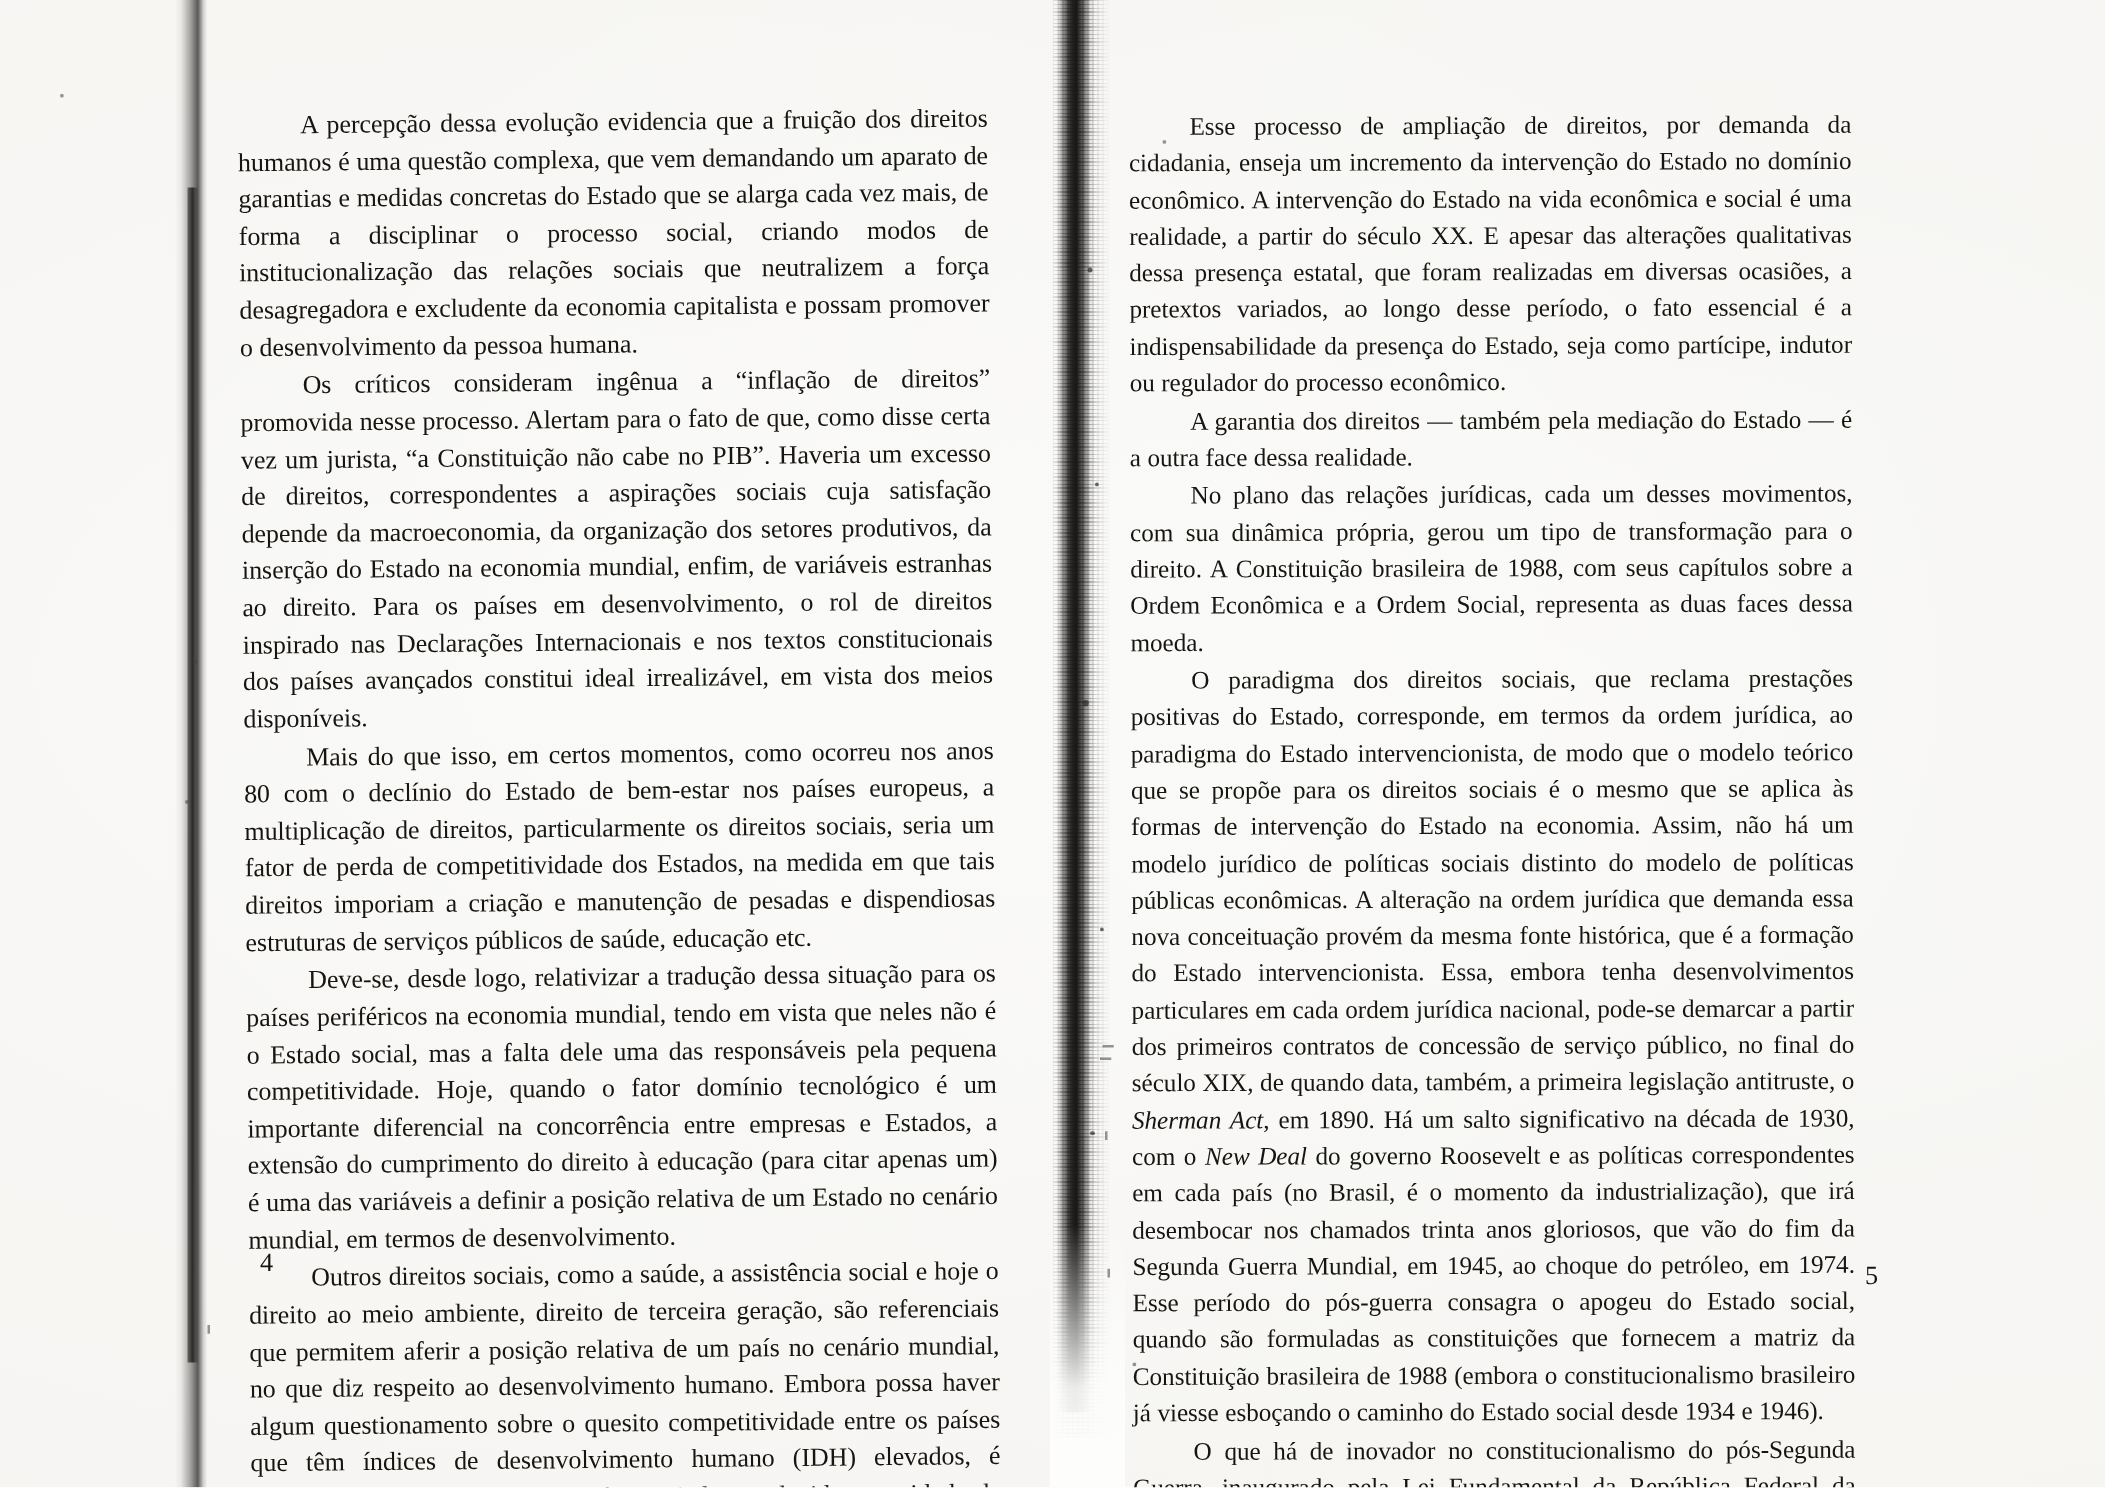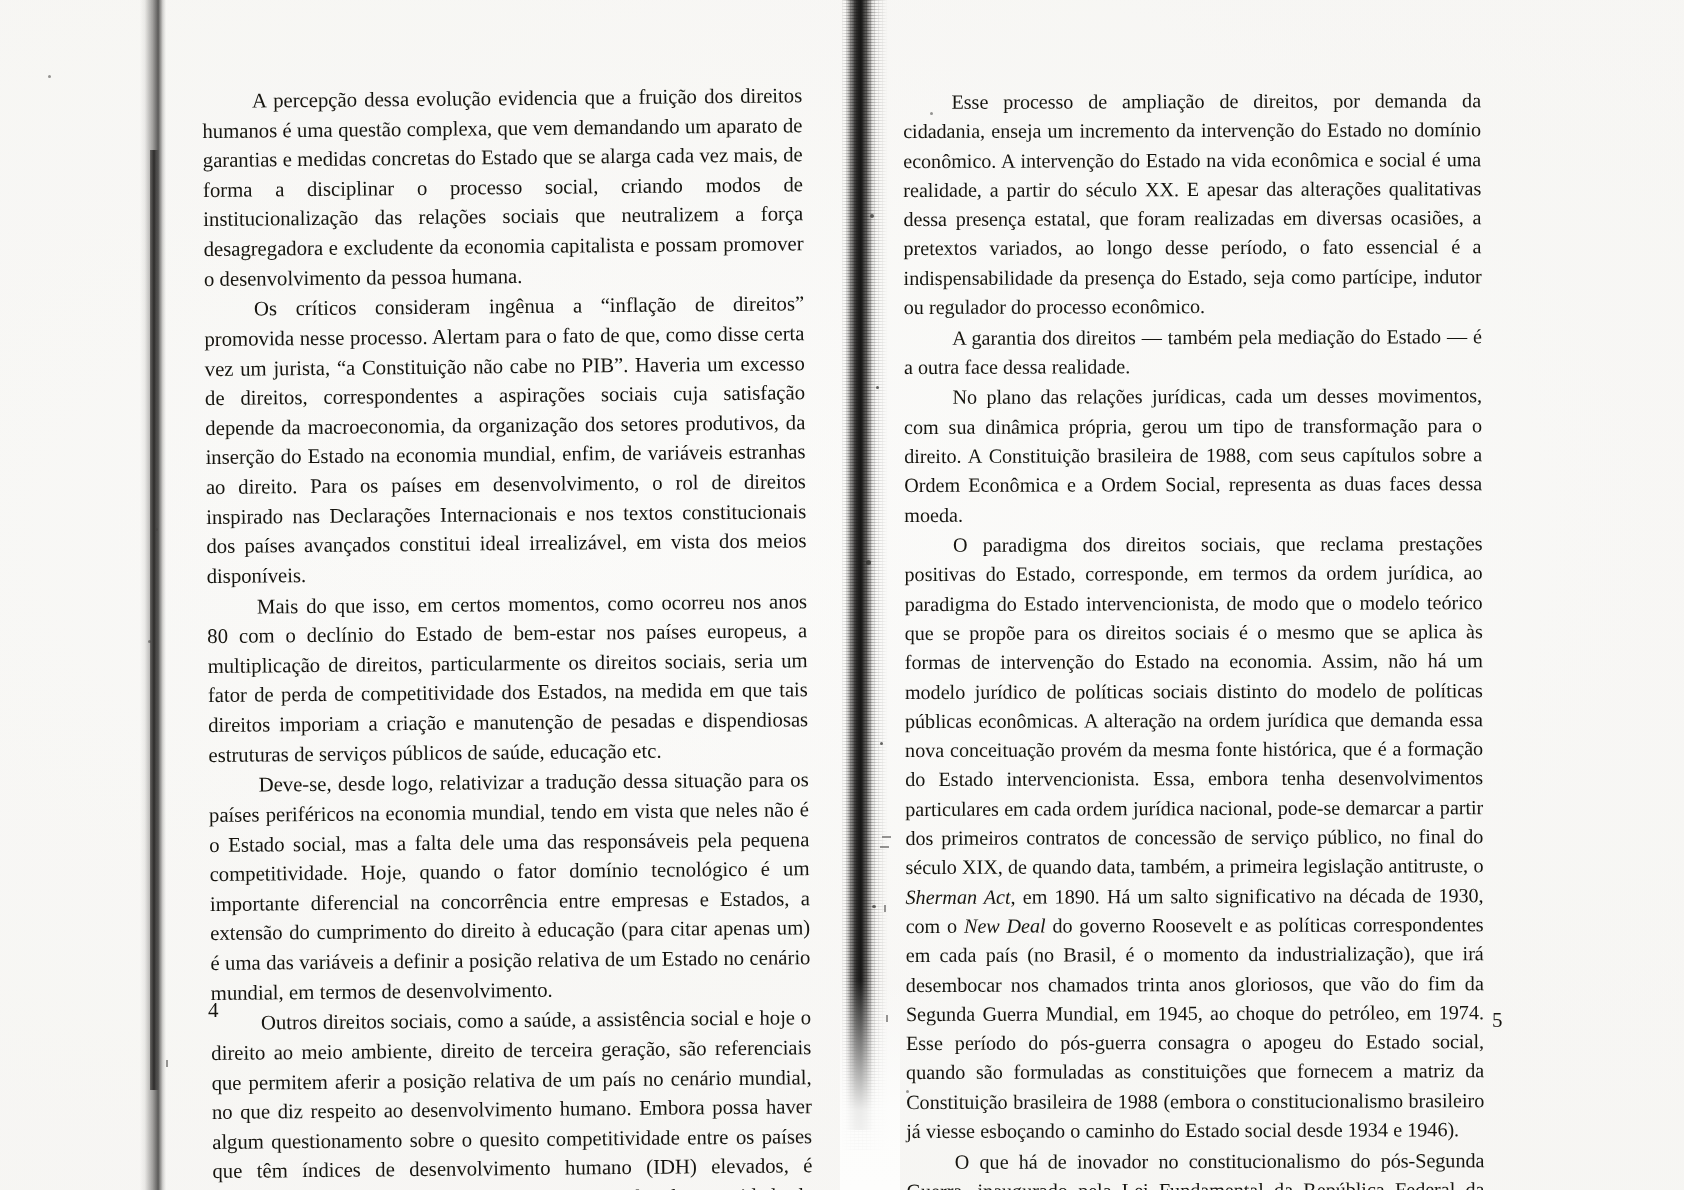--- a/index.html
+++ b/index.html
@@ -110,21 +110,21 @@
     border-radius: 50%;
     opacity: 0.7;
   }
 
   
   .page {
     position: absolute;
     top: 0;
     height: 1190px;
   }
-  .page-left  { left: 202px;  width: 620px; }
+  .page-left  { left: 190px;  width: 620px; }
   .page-right { left: 903px;  width: 600px; }
 
   .textblock {
     position: absolute;
     top: 88px;
     left: 0;
     right: 0;
   }
   .page-left .textblock  { top: 86px; width: 600px; }
   .page-right .textblock { top: 88px; width: 578px; }

